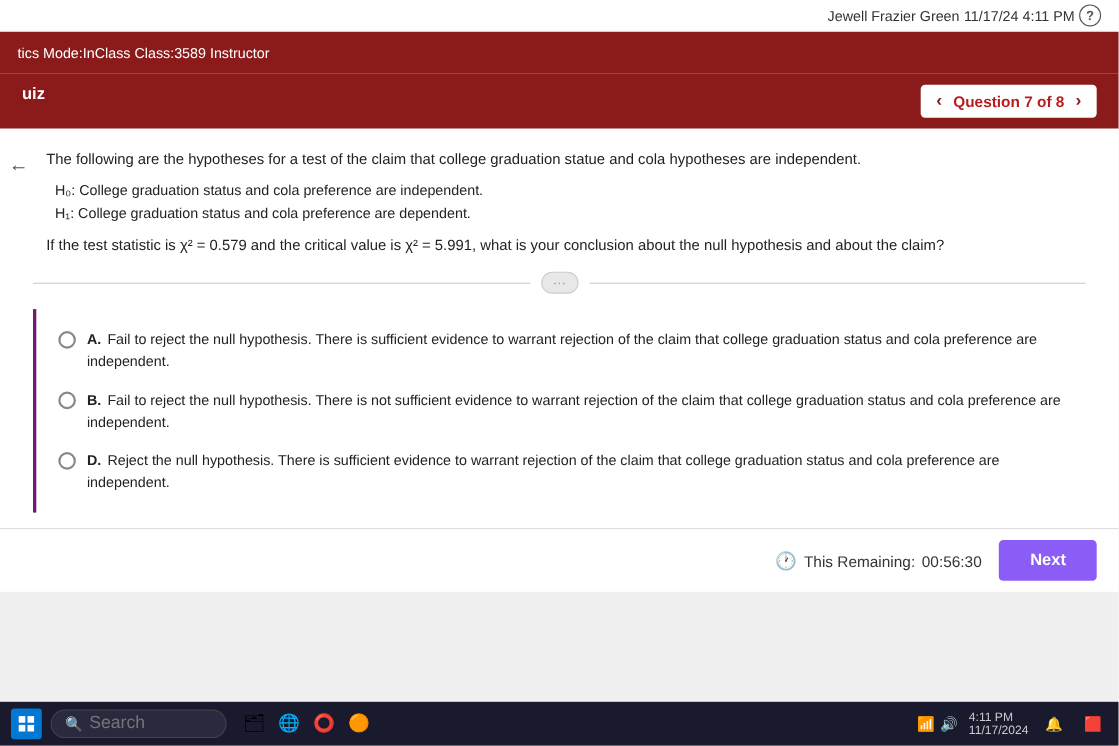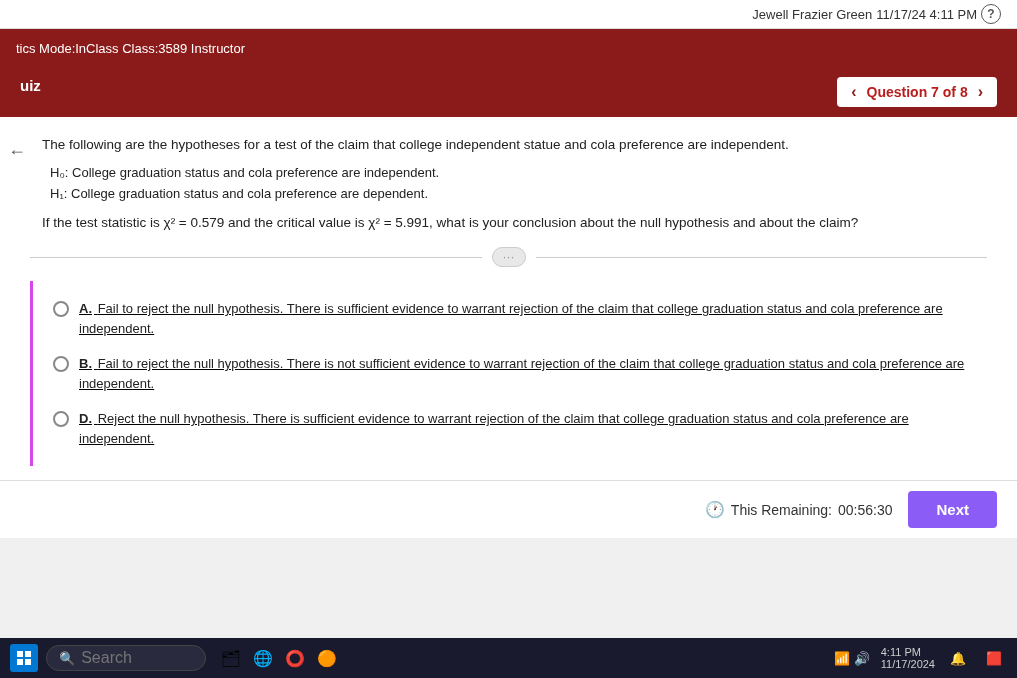--- a/index.html
+++ b/index.html
@@ -166,24 +166,23 @@
       border-radius: 10px;
       padding: 2px 10px;
       font-size: 12px;
       color: #999;
       margin: 0 10px;
     }
 
     
     .options-area {
       background: #fff;
-      border-left: 3px solid #d946ef;
+      border-left: 3px solid #701a75;
       padding: 10px 0 10px 10px;
       margin: 0 0 0 0;
-      text-decoration: underline;
     }
     .option-row {
       display: flex;
       align-items: flex-start;
       gap: 10px;
       padding: 8px 10px;
       font-size: 13px;
       color: #222;
       line-height: 1.5;
       cursor: pointer;
@@ -317,21 +316,21 @@
   <span class="quiz-label">uiz</span>
   <div class="question-nav">
     <span class="nav-arrow">‹</span>
     <span class="question-label">Question 7 of 8</span>
     <span class="nav-arrow">›</span>
   </div>
 </div>
 
 <div class="main-content">
   <span class="back-arrow">←</span>
-  <div class="question-text">The following are the hypotheses for a test of the claim that college independent statue and cola preference are independent.</div>
+  <div class="question-text">The following are the hypotheses for a test of the claim that college graduation statue and cola hypotheses are independent.</div>
   <div class="hypothesis-block">
     <div class="hypothesis-line">H₀: College graduation status and cola preference are independent.</div>
     <div class="hypothesis-line">H₁: College graduation status and cola preference are dependent.</div>
   </div>
   <div class="if-line">If the test statistic is χ² = 0.579 and the critical value is χ² = 5.991, what is your conclusion about the null hypothesis and about the claim?</div>
 
   <div class="divider-row">
     <div class="divider-line"></div>
     <div class="divider-dots">···</div>
     <div class="divider-line"></div>

